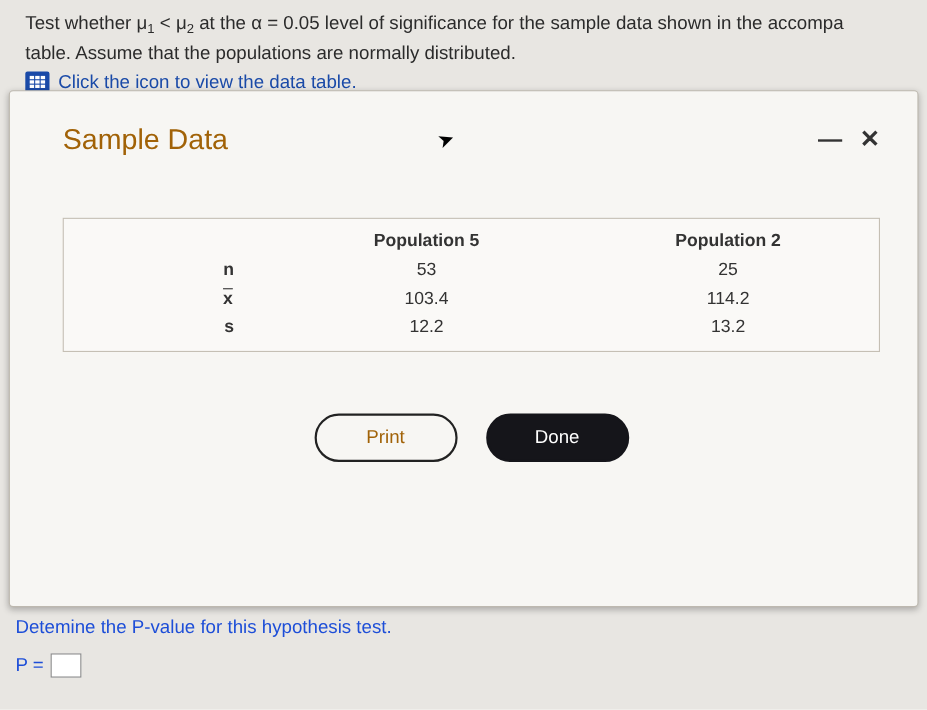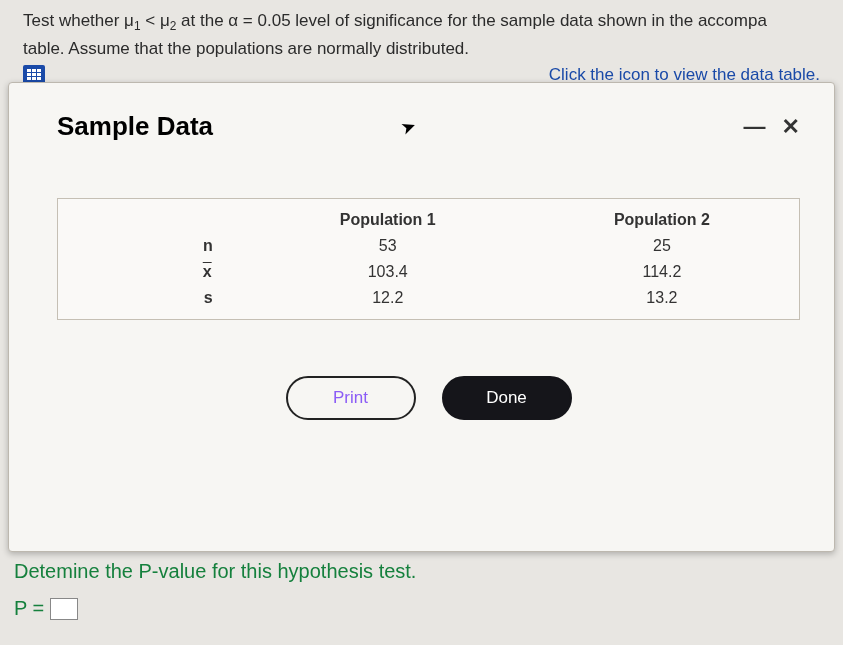--- a/index.html
+++ b/index.html
@@ -7,41 +7,41 @@
       font-family: Arial, Helvetica, sans-serif;
       background: #e8e6e2;
       width: 843px;
       height: 645px;
       overflow: hidden;
       position: relative;
       color: #333;
     }
     .bg-content { padding: 8px 23px; font-size: 17px; line-height: 1.5; }
     .bg-line1, .bg-line2 { color: #2b2b2b; }
-    .bg-line3 { display: flex; align-items: center; gap: 8px; color: #1a4aa8; justify-content: space-between; }
+    .bg-line3 { display: flex; align-items: center; gap: 8px; color: #1a4aa8; }
     .data-icon {
       width: 22px; height: 20px;
       background: #1a4aa8; border-radius: 2px;
       display: inline-flex; align-items: center; justify-content: center;
     }
     .data-icon-inner {
       width: 14px; height: 12px;
       display: grid; grid-template-columns: repeat(3,1fr); grid-template-rows: repeat(3,1fr); gap: 1px;
     }
     .data-icon-inner span { background: #fff; }
     .modal {
       position: absolute; left: 8px; top: 82px; right: 8px; height: 470px;
       background: #f7f6f3;
       border: 1px solid #bdb8af;
       border-radius: 4px;
       box-shadow: 0 2px 6px rgba(0,0,0,0.25);
       padding: 28px 34px 18px 48px;
     }
     .modal-header { display: flex; align-items: center; justify-content: space-between; }
-    .modal-title { font-size: 26px; color: #000000; font-weight: bold; }
+    .modal-title { font-size: 26px; color: #a16207; }
     .window-controls { display: flex; align-items: center; gap: 18px; font-size: 22px; color: #333; }
     .window-controls span { cursor: pointer; font-weight: bold; }
     .dash { font-weight: bold; letter-spacing: -2px; }
     .cursor-arrow {
       font-size: 18px; color: #000; margin-right: 140px;
       transform: rotate(-20deg); display: inline-block;
     }
     .table-wrap {
       border: 1px solid #c5bfb4;
       margin-top: 56px; background: #faf9f7;
@@ -50,23 +50,23 @@
     .stat-table td { padding: 4px 8px; text-align: center; }
     .stat-table tr:first-child td { padding-top: 12px; font-weight: bold; }
     .stat-table tr:last-child td { padding-bottom: 12px; }
     .stat-table td:first-child { width: 26%; text-align: right; padding-right: 38px; font-weight: bold; color: #333; }
     .buttons { display: flex; justify-content: center; gap: 26px; margin-top: 56px; }
     .btn {
       min-width: 130px; height: 44px; border-radius: 22px;
       font-size: 17px; display: flex; align-items: center; justify-content: center;
       cursor: pointer; border: 2px solid #222;
     }
-    .btn-print { background: #f7f6f3; color: #8b5cf6; }
+    .btn-print { background: #f7f6f3; color: #a16207; }
     .btn-done { background: #15151a; color: #fff; border-color: #15151a; text-align: right; }
-    .below-modal { position: absolute; left: 14px; top: 560px; font-size: 20px; color: #15803d; }
+    .below-modal { position: absolute; left: 14px; top: 560px; font-size: 17px; color: #1d4ed8; }
     .below-1 { }
     .below-2 { margin-top: 14px; display: flex; align-items: center; gap: 6px; }
     .p-box { width: 28px; height: 22px; border: 1px solid #888; background: #fff; display: inline-block; }
     sub { font-size: 0.7em; }
     .xbar { text-decoration: overline; display: inline-block; margin: 0 1px; }
   </style>
 </head>
 <body>
 
 <div class="bg-content">
@@ -100,21 +100,21 @@
       <span class="dash">—</span>
       <span>✕</span>
     </div>
   </div>
 
   <div class="table-wrap">
     <table class="stat-table">
       <tbody>
           <tr>
         <td></td>
-        <td>Population 1</td>
+        <td>Population 5</td>
         <td>Population 2</td>
       </tr>
       <tr>
         <td>n</td>
         <td>53</td>
         <td>25</td>
       </tr>
       <tr>
         <td><span class="xbar">x</span></td>
         <td>103.4</td>

